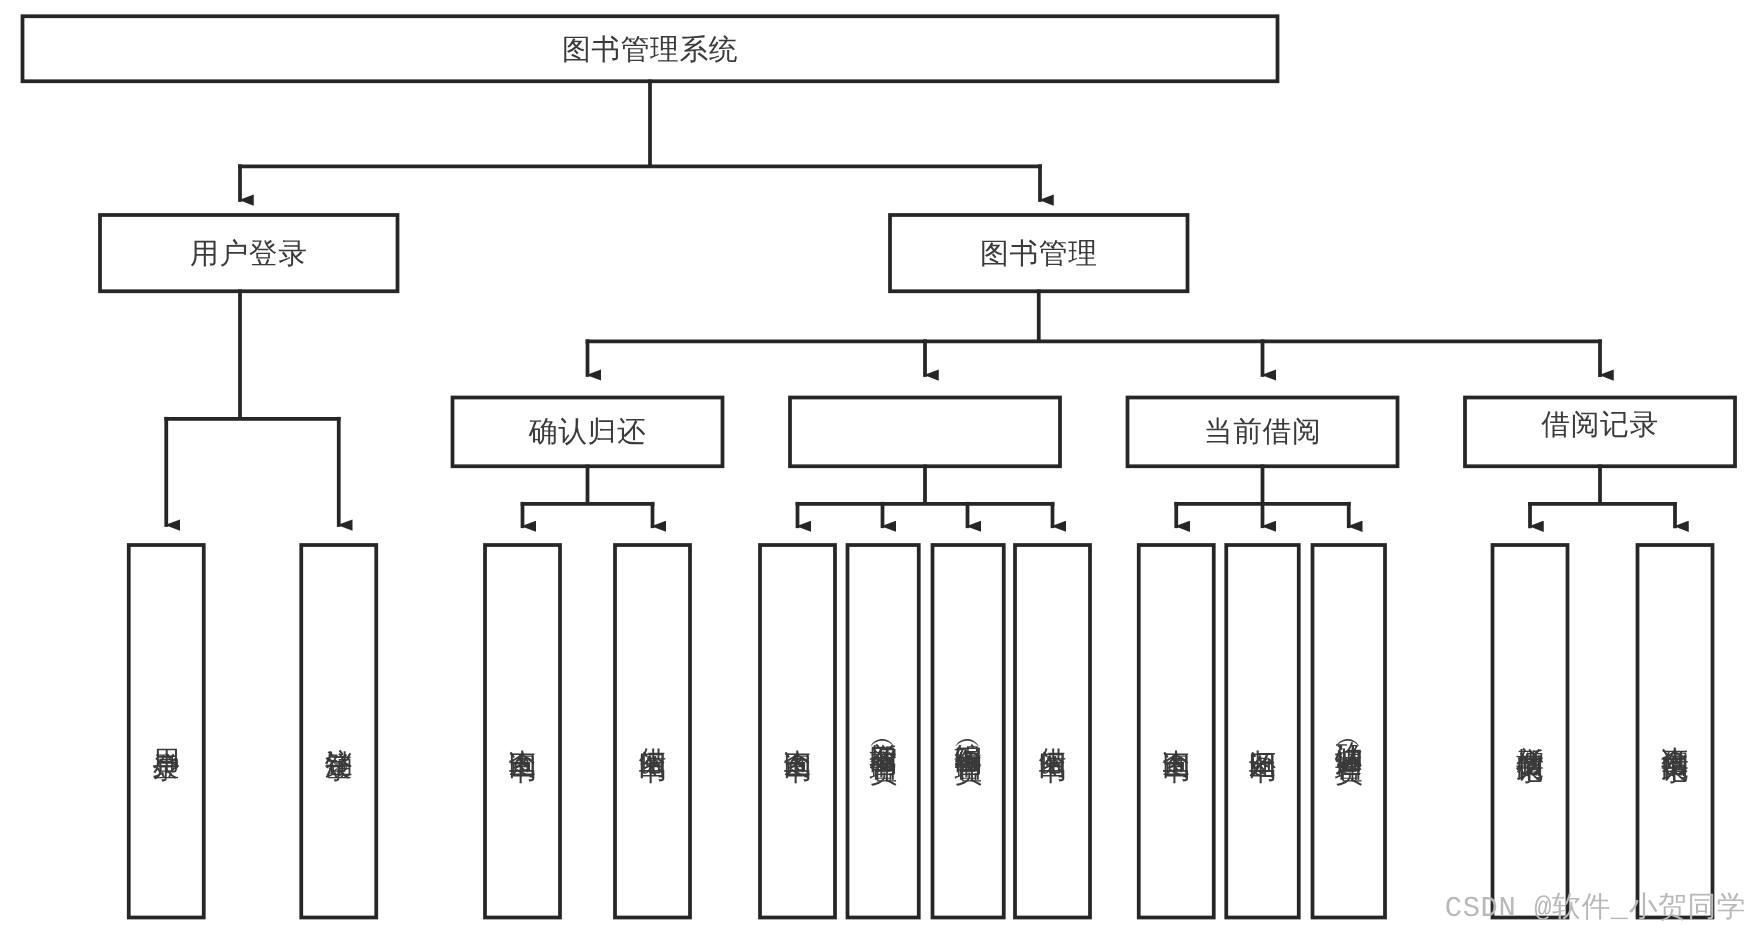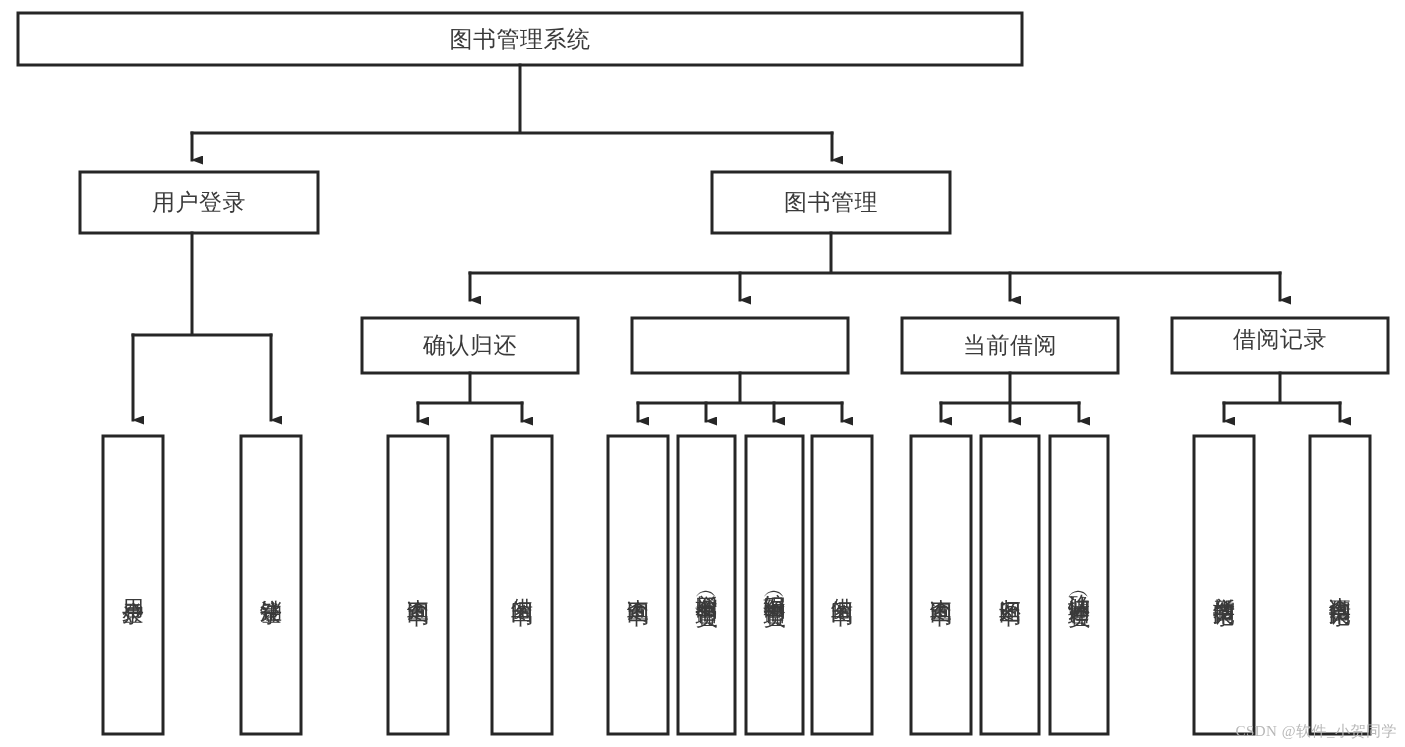--- a/index.html
+++ b/index.html
@@ -62,23 +62,23 @@
     font-size: 22px;
     line-height: 1.55;
     letter-spacing: 2px;
     align-items: center;
     justify-content: center;
   }
   #watermark {
     position: absolute;
     right: 8px;
     bottom: 6px;
-    font-size: 15px;
+    font-size: 23px;
     color: #b8b8b8;
-    font-family: Liberation Serif, serif;
+    font-family: Liberation Mono, monospace;
     white-space: nowrap;
     letter-spacing: 0.5px;
   }
 </style>
 </head>
 <body>
 
 <div id="diagram-root">
 
   <svg id="flow" viewBox="0 0 1405 747">

